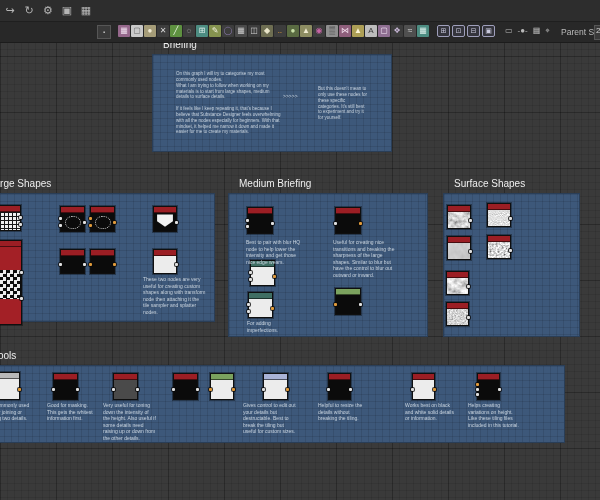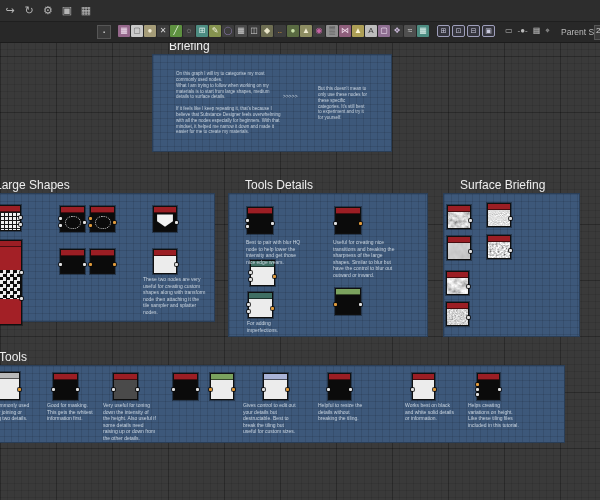--- a/index.html
+++ b/index.html
@@ -65,21 +65,21 @@
   .frame{
     position:absolute;box-sizing:border-box;
     background-color:#3d587a;
     background-image:
       linear-gradient(rgba(0,0,0,0.10) 1px, transparent 1px),
       linear-gradient(90deg, rgba(0,0,0,0.10) 1px, transparent 1px);
     background-size:7px 7px;
     border:1px solid #2a3e57;
   }
   .frame-title{
-    position:absolute;top:-16px;left:16px;color:#eeeeee;font-size:12px;white-space:nowrap;
+    position:absolute;top:-16px;left:10px;color:#eeeeee;font-size:10px;white-space:nowrap;
   }
   .node{
     position:absolute;display:flex;flex-direction:column;box-sizing:border-box;
     border:1px solid #0f0f0f;background:#000;
     box-shadow:0 0 0 1px rgba(0,0,0,0.35);
   }
   .node-header{height:5px;flex:0 0 5px;border-bottom:1px solid rgba(0,0,0,0.55);}
   .node-body{flex:1;position:relative;overflow:hidden;}
   .b-black{background:#0b0b0b;}
   .b-white{background:#ececec;}
@@ -118,24 +118,24 @@
 <body>
 
 <div id="graph-canvas">
     <div class="frame" style="left: 152px; top: 54px; width: 240px; height: 98px;">
       <span class="frame-title">Briefing</span>
     </div>
     <div class="frame" style="left: -22px; top: 193px; width: 237px; height: 129px;">
       <span class="frame-title">Large Shapes</span>
     </div>
     <div class="frame" style="left: 228px; top: 193px; width: 200px; height: 144px;">
-      <span class="frame-title">Tools Details</span>
+      <span class="frame-title">Medium Briefing</span>
     </div>
     <div class="frame" style="left: 443px; top: 193px; width: 137px; height: 144px;">
-      <span class="frame-title">Surface Briefing</span>
+      <span class="frame-title">Surface Shapes</span>
     </div>
     <div class="frame" style="left: -18px; top: 365px; width: 583px; height: 78px;">
       <span class="frame-title">Tools</span>
     </div>
     <div class="node" style="left: -5px; top: 205px; width: 26px; height: 26px;">
       <div class="node-header" style="background: rgb(155, 30, 36);"></div>
       <div class="node-body b-grid"></div>
       <span class="dot" style="right: -2px; top: 10.3333px; background: rgb(224, 224, 224);"></span>
       <span class="dot" style="right: -2px; top: 16.6667px; background: rgb(224, 224, 224);"></span>
     </div>

